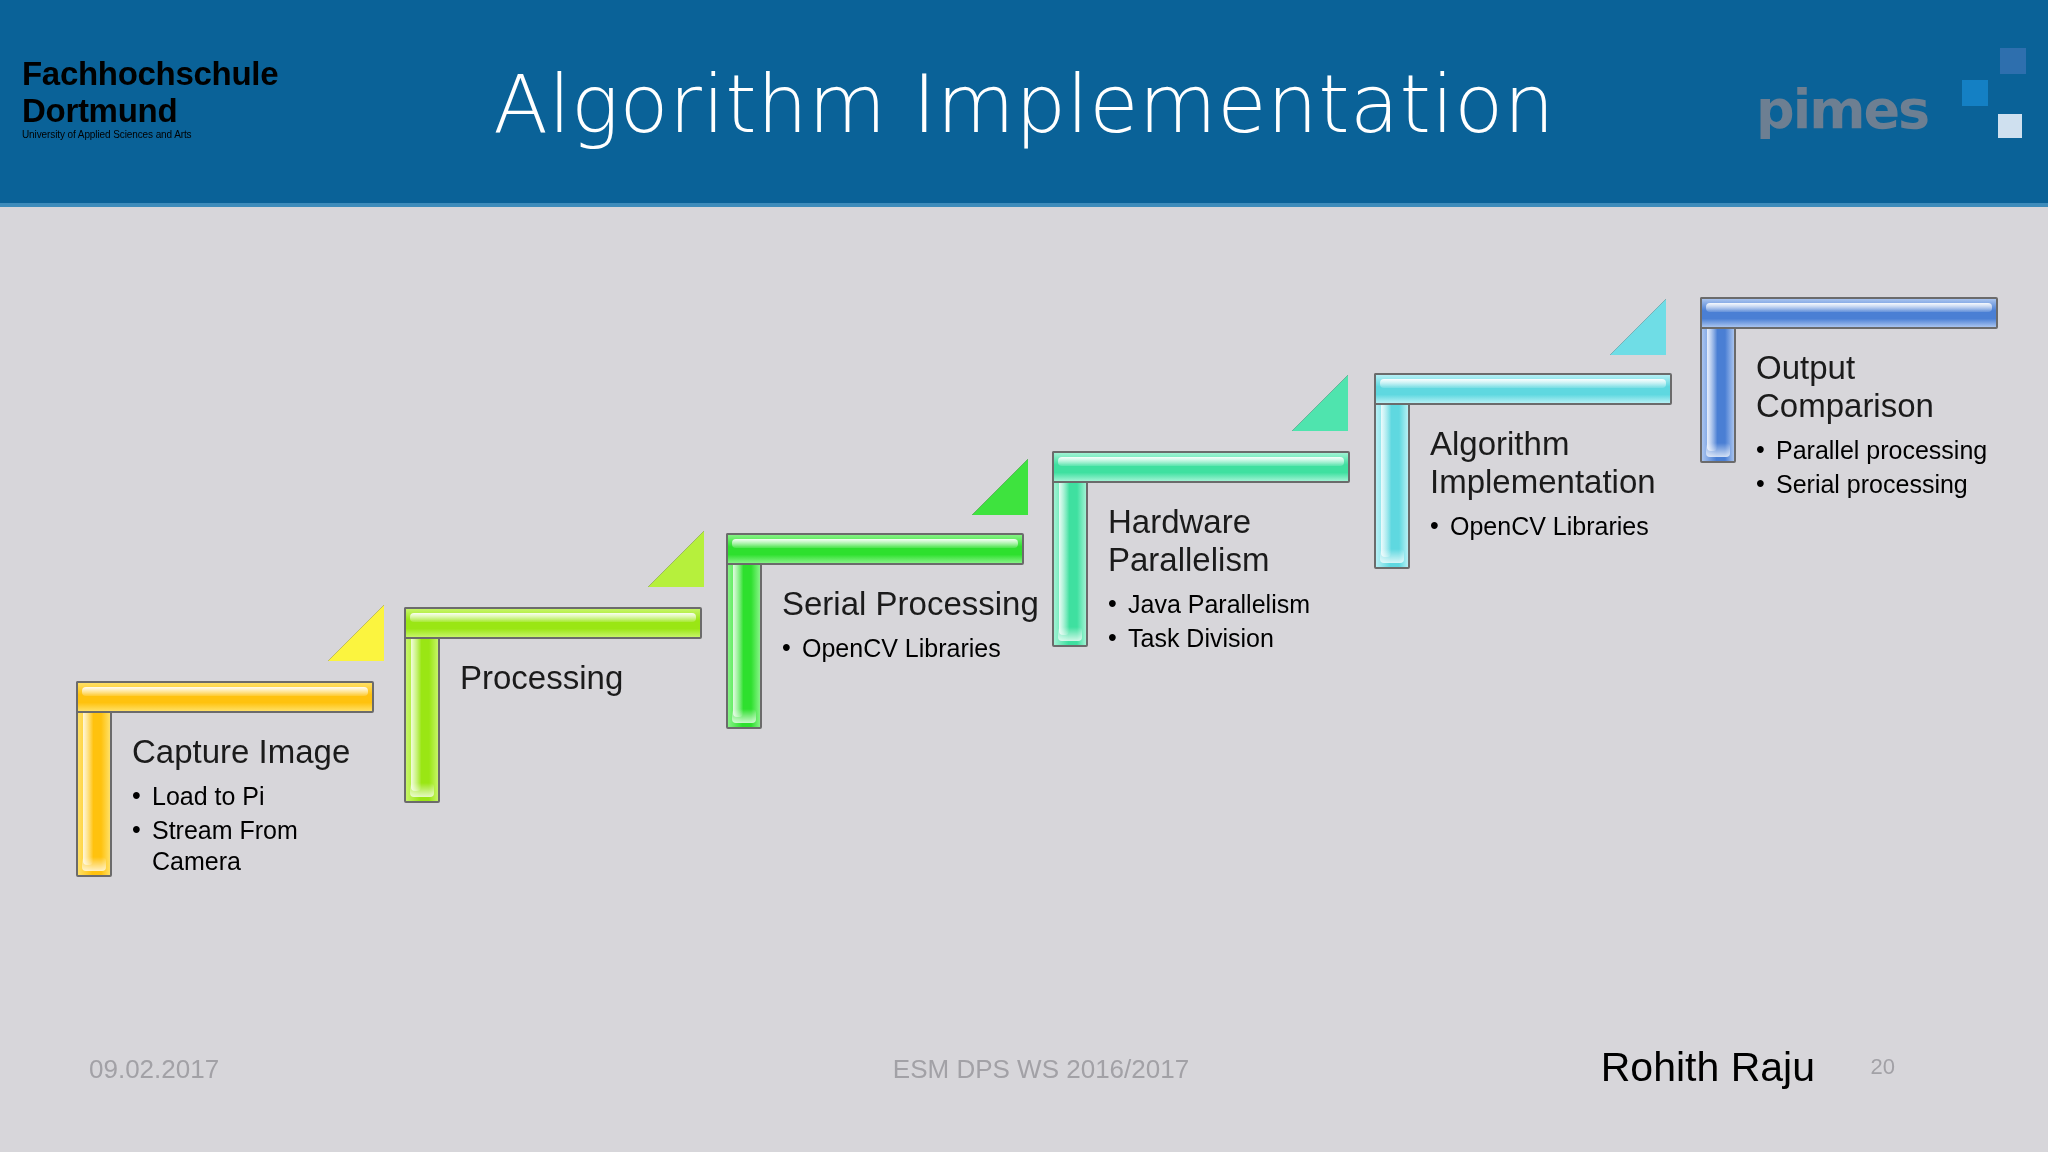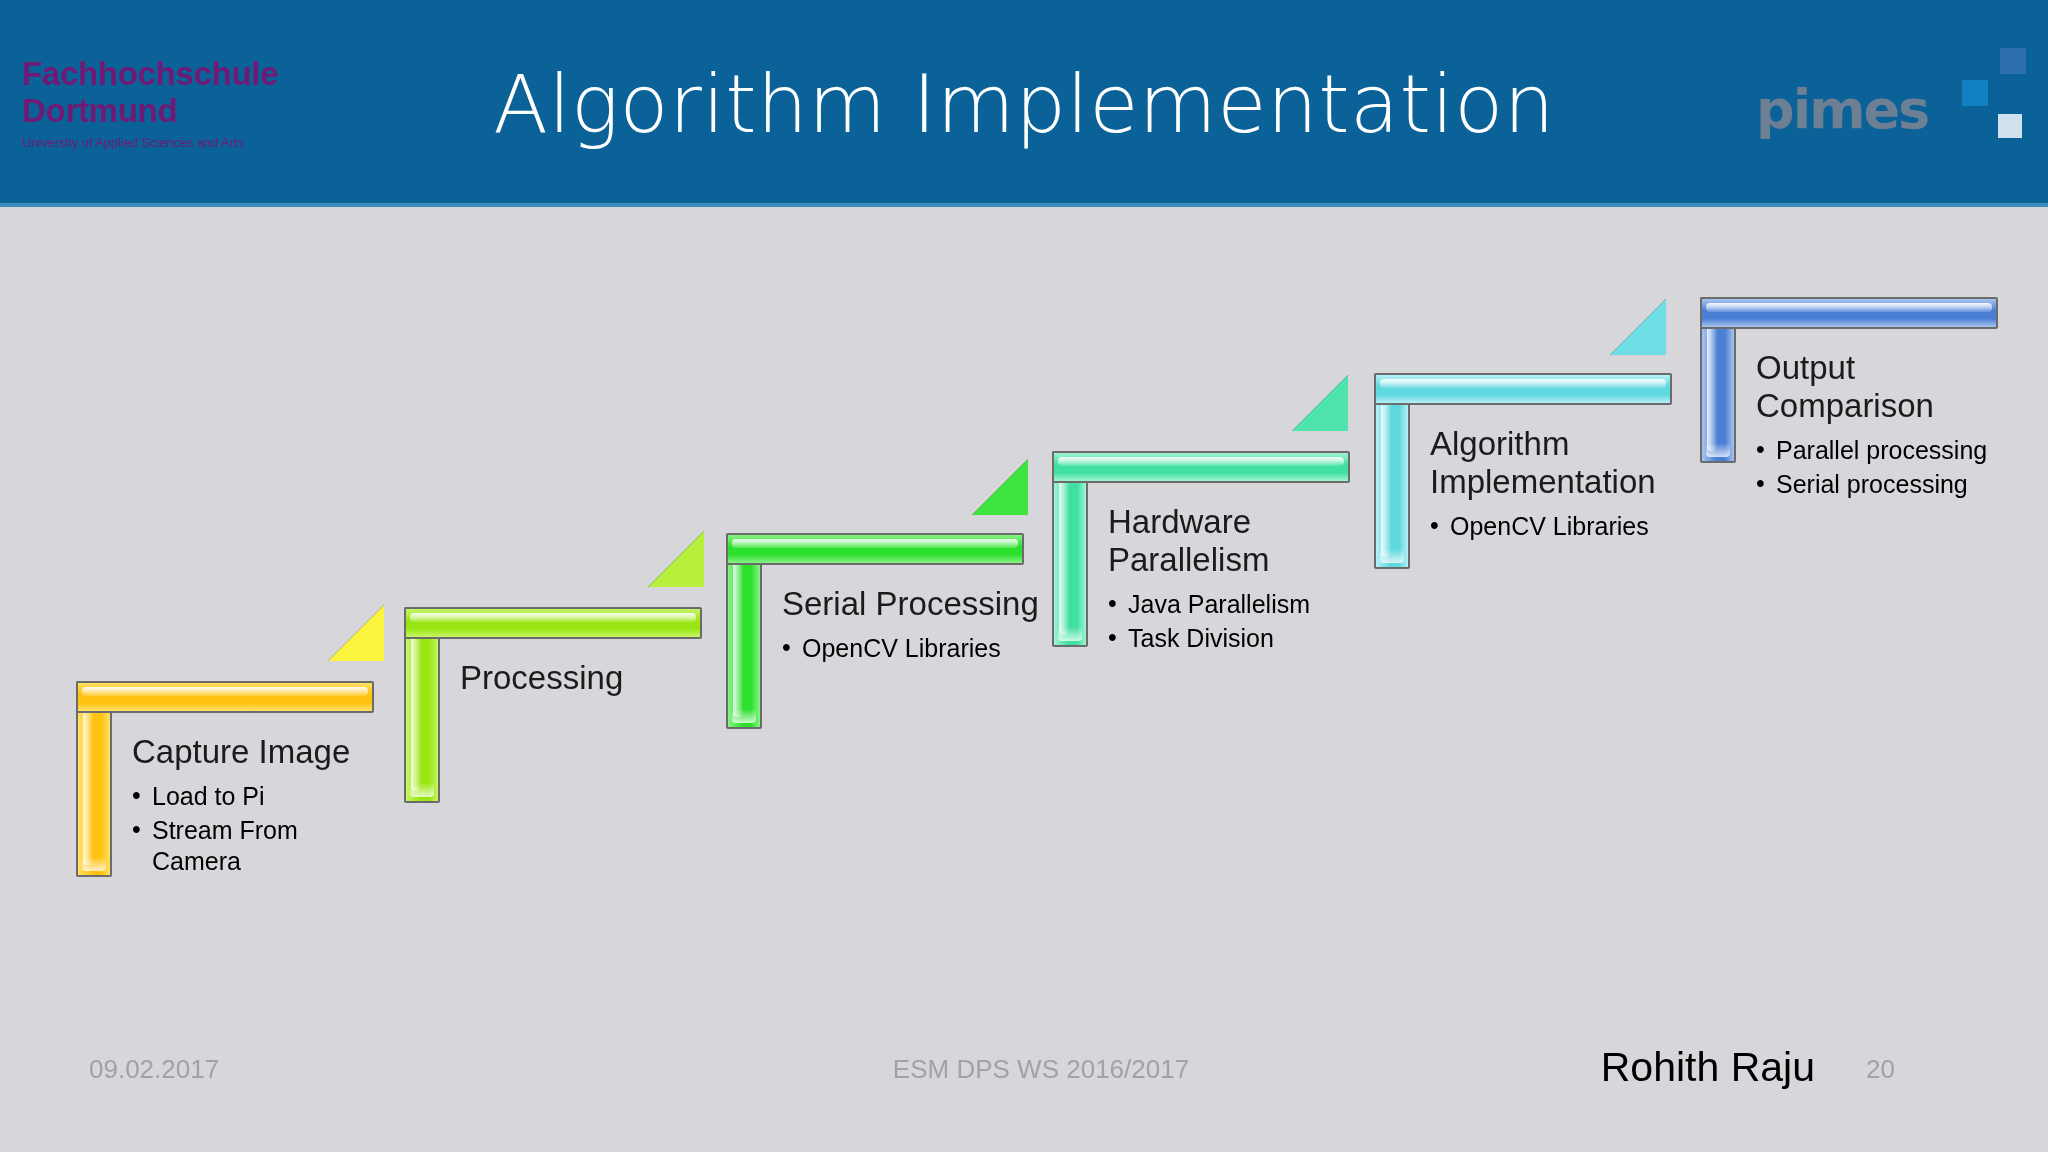--- a/index.html
+++ b/index.html
@@ -3,24 +3,24 @@
 <meta charset="utf-8">
 <style>
   html,body{margin:0;padding:0;background:#fff;}
   body{width:2048px;height:1152px;overflow:hidden;font-family:"Liberation Sans",sans-serif;}
   .slide{position:relative;width:2048px;height:1152px;background:#d7d6da;overflow:hidden;}
 
   
   .header{position:absolute;left:0;top:0;width:2048px;height:203px;background:#0a6298;}
   .header-rule{position:absolute;left:0;top:203px;width:2048px;height:4px;background:#3e8cbb;}
 
-  .fh-logo{position:absolute;left:22px;top:55px;width:300px;color:#701a75;}
+  .fh-logo{position:absolute;left:22px;top:55px;width:300px;color:#000000;}
   .fh-l1{font-size:33px;font-weight:bold;letter-spacing:-0.3px;line-height:37px;}
   .fh-l2{font-size:33px;font-weight:bold;letter-spacing:-0.3px;line-height:37px;}
-  .fh-l3{font-size:13px;font-weight:normal;margin-top:6px;letter-spacing:-0.1px;}
+  .fh-l3{font-size:10px;font-weight:normal;letter-spacing:-0.1px;}
 
   .slide-title{position:absolute;left:0;top:62px;width:2048px;text-align:center;
     color:#ffffff;font-size:80px;font-weight:300;letter-spacing:0.5px;
     font-family:"DejaVu Sans","Liberation Sans",sans-serif;
     font-stretch:condensed;line-height:86px;}
 
   .pimes{position:absolute;right:22px;top:58px;width:270px;height:80px;}
   .pimes-word{position:absolute;left:0;top:20px;font-size:54px;font-weight:bold;
     letter-spacing:-2px;color:#6d7f92;font-family:"DejaVu Sans",sans-serif;}
   .pimes-sq{position:absolute;}
@@ -52,21 +52,21 @@
     padding-left:20px;position:relative;}
   .bullets li::before{content:"\2022";position:absolute;left:0;top:-1px;font-size:25px;}
 
   .tri{position:absolute;width:0;height:0;}
 
   
   .footer{position:absolute;left:17px;bottom:0;width:2048px;height:120px;color:#a2a1a6;}
   .f-date{position:absolute;left:72px;top:22px;font-size:26px;}
   .f-center{position:absolute;left:0;top:22px;width:2048px;text-align:center;font-size:26px;}
   .f-author{position:absolute;right:250px;top:12px;font-size:41px;color:#000000;}
-  .f-page{position:absolute;right:170px;top:22px;font-size:26px;}
+  .f-page{position:absolute;right:170px;top:22px;font-size:22px;}
 </style>
 </head>
 <body>
 
 <div class="slide">
 
   <div class="header"></div>
   <div class="header-rule"></div>
 
   <div class="fh-logo">

